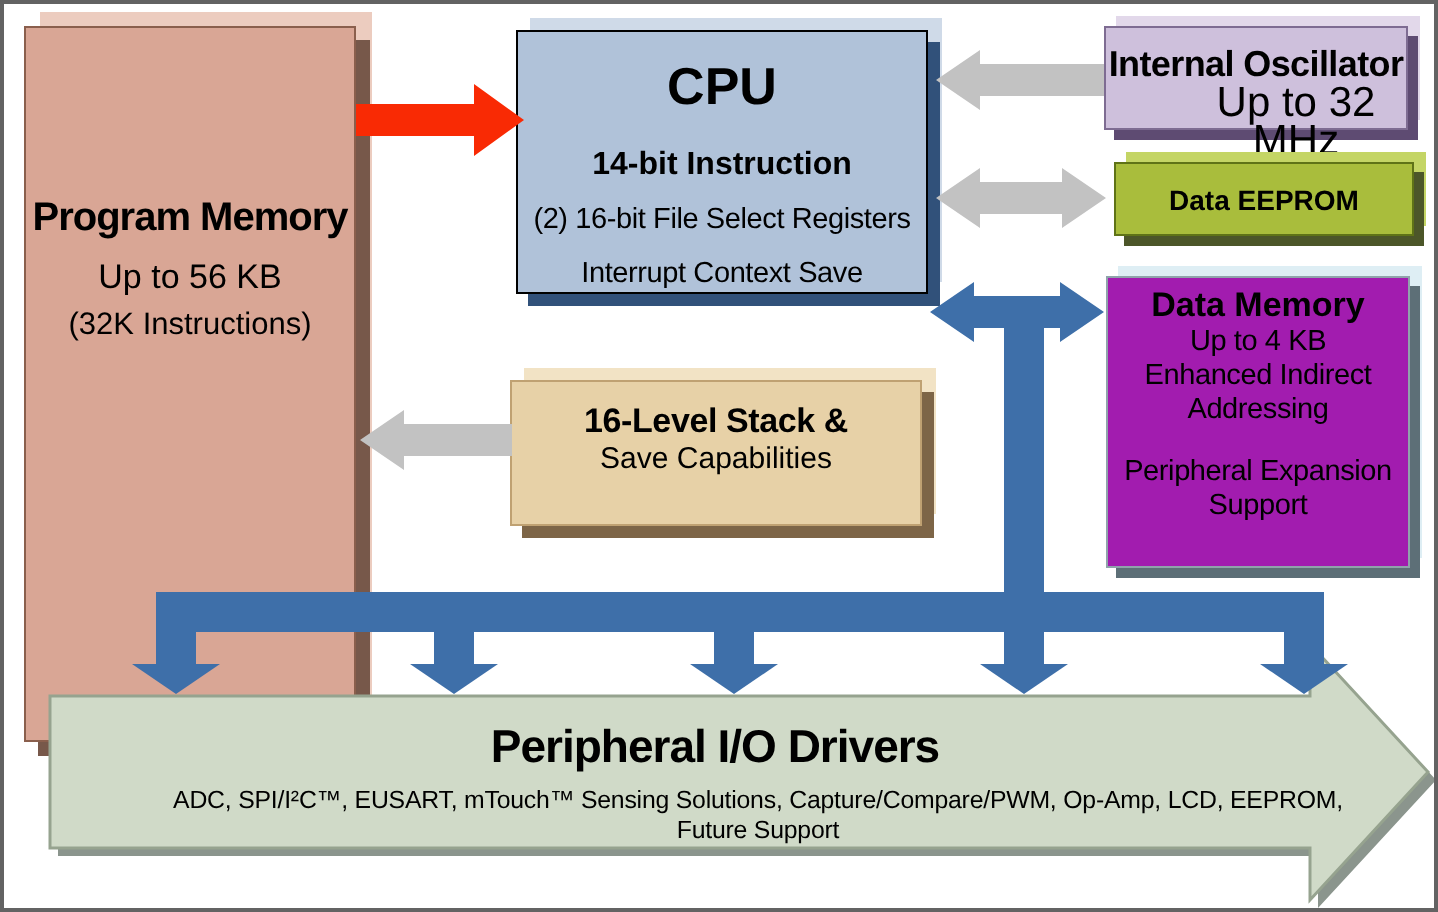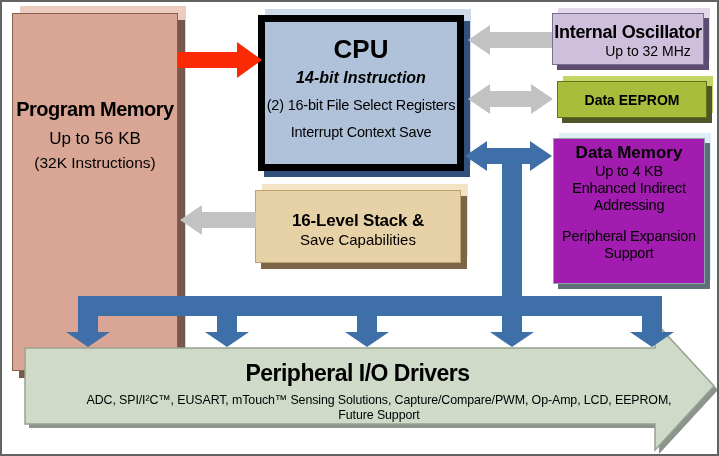--- a/index.html
+++ b/index.html
@@ -5,46 +5,46 @@
   html,body { margin:0; padding:0; background:#fff; }
   .canvas {
     position:relative; width:719px; height:456px; box-sizing:border-box;
     background:#ffffff; border:2px solid #636363; overflow:hidden;
     font-family:"Liberation Sans", sans-serif; color:#000;
   }
   .block { position:absolute; box-sizing:border-box; text-align:center; z-index:2; }
 
   .pm    { left:10px;  top:11px;  width:166px; height:358px; background:#d9a695; border:1px solid #8a5f4d;
            box-shadow:7px 7px 0 #77584a, 8px -7px 0 #ecccbf; }
-  .cpu-b { left:256px; top:13px;  width:206px; height:156px; background:#b0c2d9; border:7px solid #000000;
+  .cpu-b { left:256px; top:13px;  width:206px; height:132px; background:#b0c2d9; border:1px solid #000000;
            box-shadow:6px 6px 0 #31517a, 7px -6px 0 #cfdae8; }
   .stk   { left:253px; top:188px; width:206px; height:73px;  background:#e7d1a7; border:1px solid #bfa172;
            box-shadow:6px 6px 0 #7d6547, 7px -6px 0 #f2e3c5; }
   .osc   { left:550px; top:11px;  width:152px; height:52px;  background:#cec0dc; border:1px solid #7e6c92;
            box-shadow:5px 5px 0 #5e4b72, 6px -5px 0 #e2d8ea; }
   .eep   { left:555px; top:79px;  width:150px; height:37px;  background:#a9bd3c; border:1px solid #5f7317;
            box-shadow:5px 5px 0 #4c5629, 6px -5px 0 #c4d565;
            display:flex; align-items:center; justify-content:center; }
   .dmem  { left:551px; top:136px; width:152px; height:146px; background:#a21caf; border:1px solid #8fa3ab;
            box-shadow:5px 5px 0 #5d6f77, 6px -5px 0 #deeef4; }
 
   .pm .title   { margin-top:84px; font-size:20px; font-weight:bold; letter-spacing:-0.5px; }
   .pm .l1      { margin-top:8px;  font-size:17px; }
   .pm .l2      { margin-top:5px;  font-size:15.5px; }
 
   .cpu-b .title{ margin-top:12px; font-size:26px; font-weight:bold; line-height:30px; }
-  .cpu-b .sub  { margin-top:4px;  font-size:16px; font-weight:bold; line-height:19px;font-style:italic; }
+  .cpu-b .sub  { margin-top:15px;  font-size:16px; font-weight:bold; line-height:19px; }
   .cpu-b .l    { margin-top:9px;  font-size:14.5px; line-height:18px; white-space:nowrap; letter-spacing:-0.2px; }
 
   .stk .t      { margin-top:0;    font-size:17px; font-weight:bold; line-height:20px; letter-spacing:-0.2px; }
-  .stk .pad    { padding-top:20px; }
+  .stk .pad    { padding-top:10px; }
   .stk .l      { font-size:15px;  line-height:18px; }
 
   .osc .t      { margin-top:8px;  font-size:18px; font-weight:bold; line-height:20px; letter-spacing:-0.3px; }
-  .osc .l      { font-size:14px;  line-height:19px;margin-left:40px; }
+  .osc .l      { font-size:21px;  line-height:19px;margin-left:40px; }
 
   .eep .t      { font-size:14px; font-weight:bold; }
 
   .dmem .t     { margin-top:4px; font-size:17px; font-weight:bold; line-height:20px; }
   .dmem .l     { font-size:14.5px; line-height:17px; letter-spacing:-0.2px; }
   .dmem .gap   { height:14px; }
 
   .arrow-layer { position:absolute; left:-2px; top:-2px; width:719px; height:456px; z-index:3; }
 
   .per-text { position:absolute; left:23px; top:356px; width:665px; text-align:center; z-index:4; }

